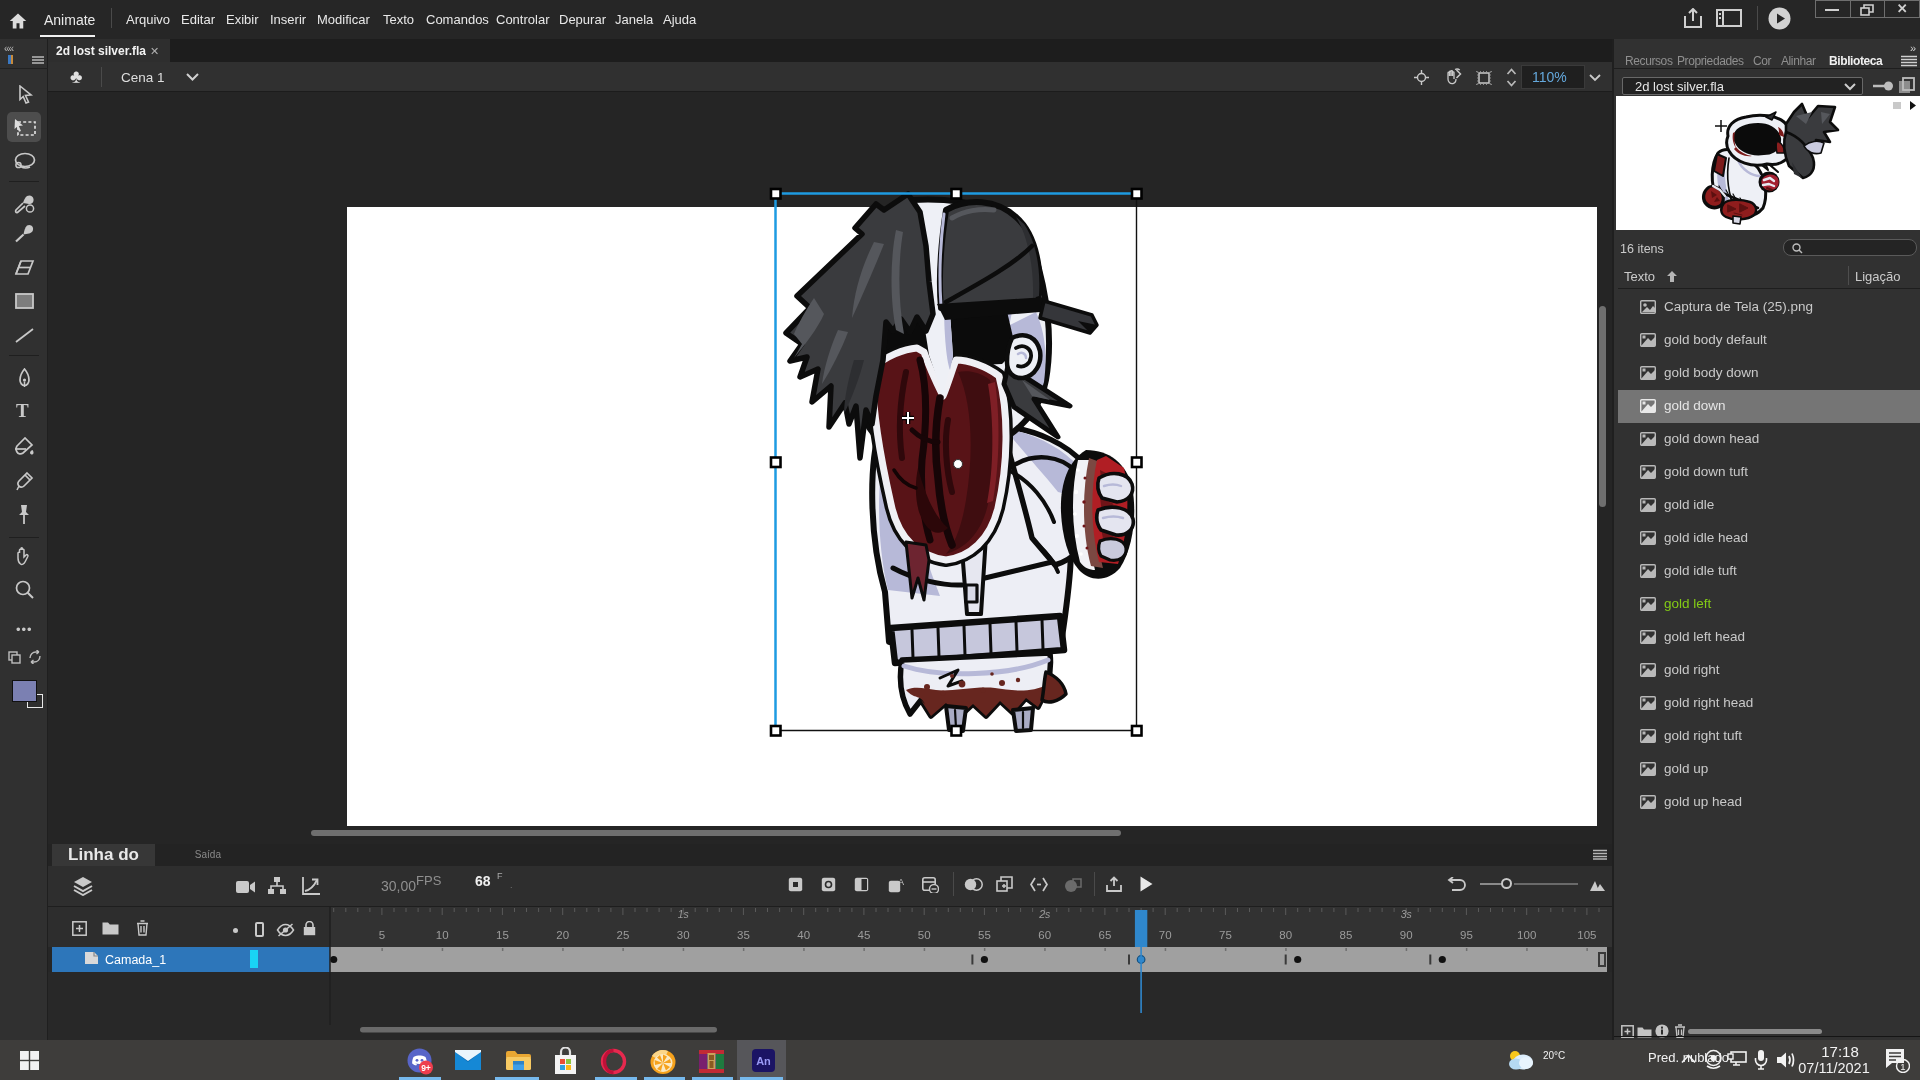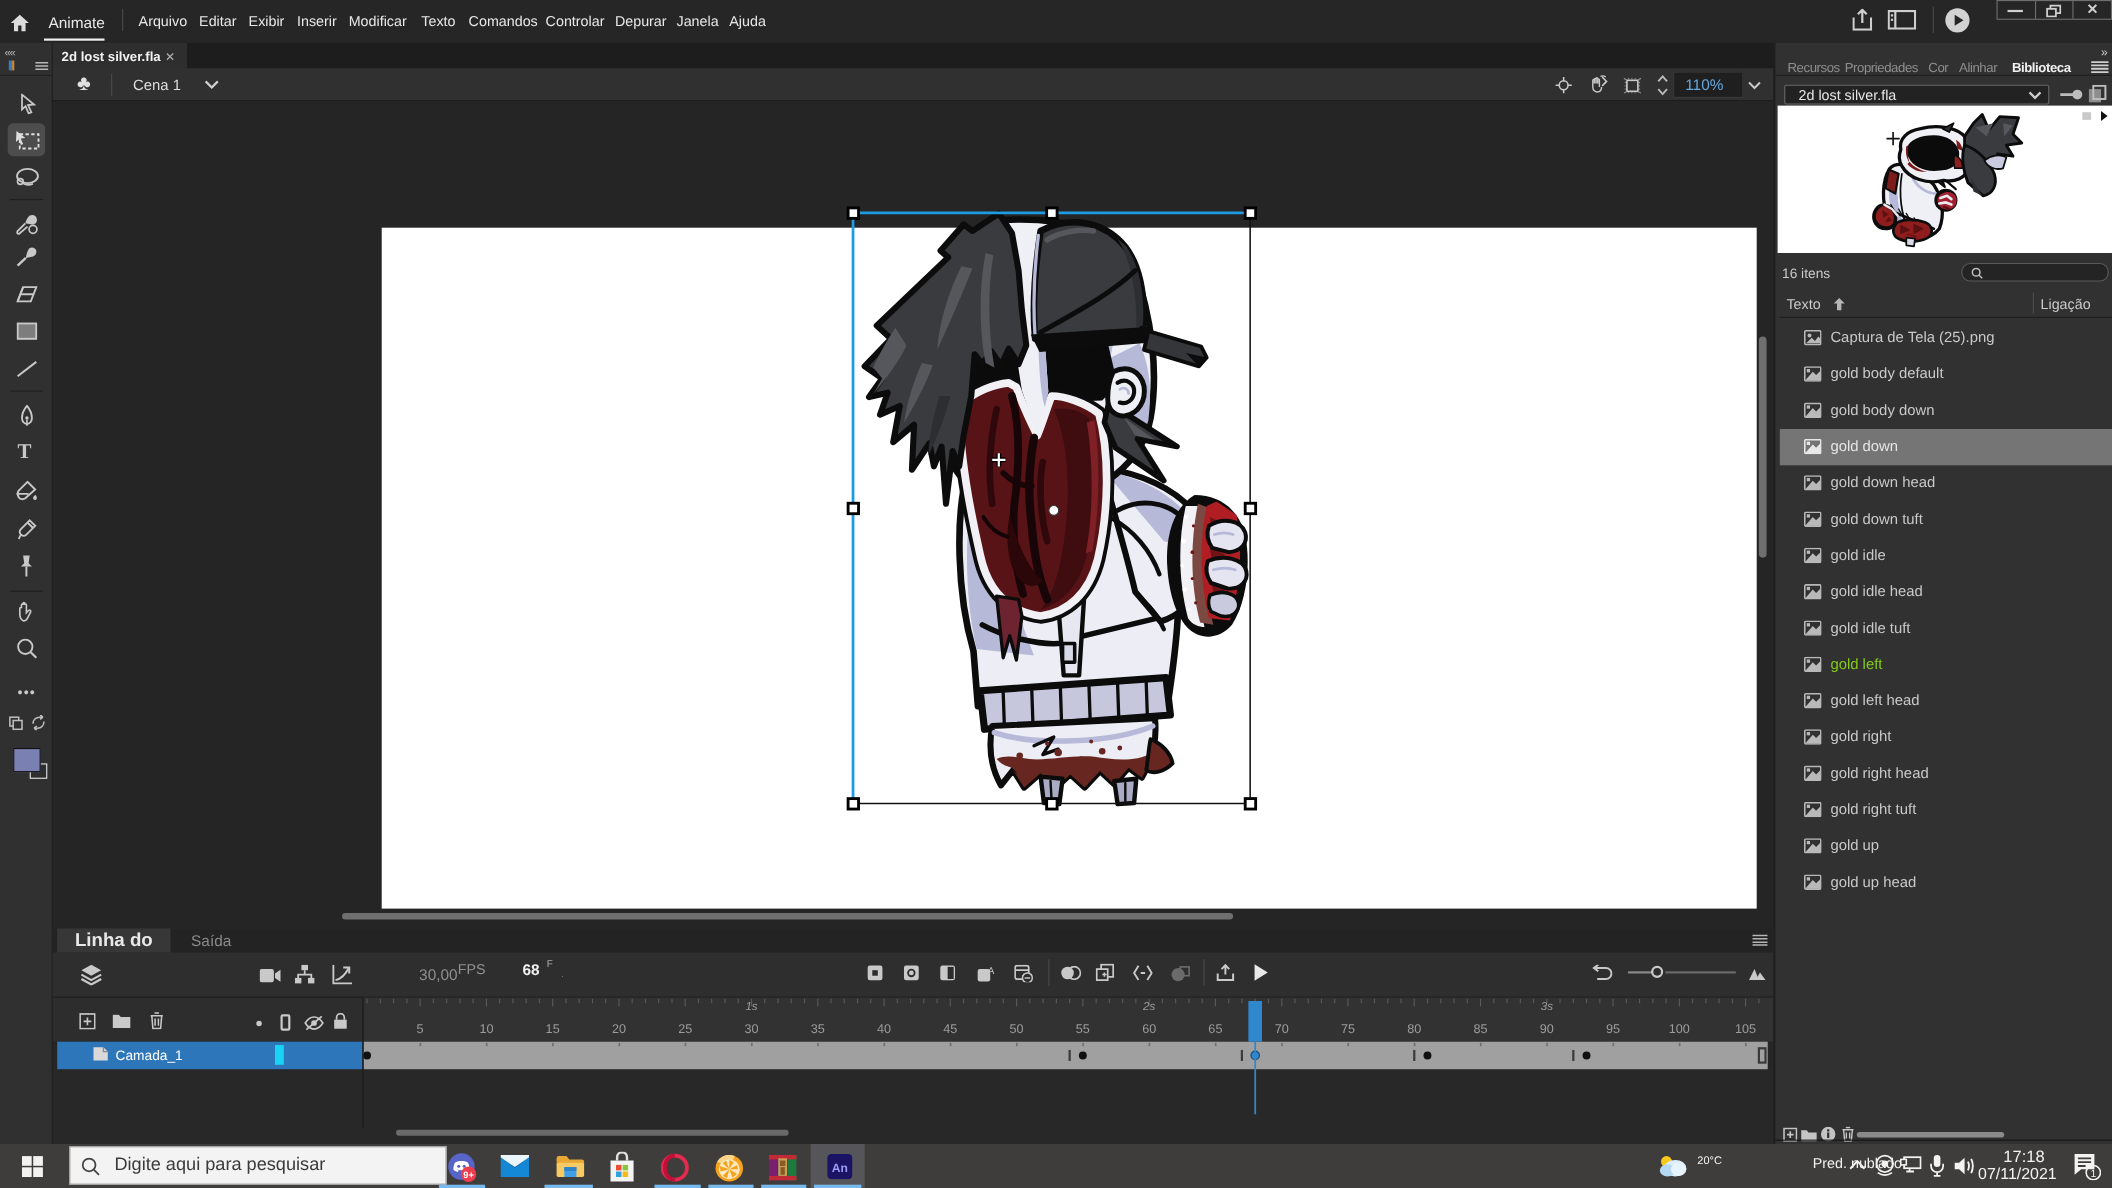--- a/index.html
+++ b/index.html
@@ -554,21 +554,21 @@
     </svg>
  <svg class="abs" style="left:60px;top:985px" width="12" height="14" viewBox="0 0 12 14">
       <path d="M1 3 H11 M2 3 L3 13.4 H9 L10 3 M4 1 H8 M4.5 5.5 V11 M7.5 5.5 V11" fill="none" stroke="#c4c4c4" stroke-width="1.3"></path>
     </svg>
  <div class="abs" style="left:74px;top:990px;width:134px;height:5px;border-radius:2.5px;background:#8a8a8a"></div>
  <div class="abs" style="left:0;top:997px;width:308px;height:1px;background:#151515"></div>
 </div>
 <div class="abs" id="timeline">
     <div class="abs" style="left:0;top:0;width:1564px;height:22px;background:#232323"></div>
     <div class="abs" style="left:4px;top:0;width:103px;height:22px;background:#373737;color:#e8e8e8;font-size:17px;font-weight:bold;line-height:22px;text-align:center">Linha do tempo</div>
-    <div class="abs" style="left:115px;top:0;width:58px;height:22px;color:#8a8a8a;font-size:14px;line-height:22px;text-align:center">Saída</div>
+    <div class="abs" style="left:115px;top:0;width:58px;height:22px;color:#8a8a8a;font-size:10px;line-height:22px;text-align:right">Saída</div>
     <svg class="abs" style="left:1545px;top:5px" width="14" height="11" viewBox="0 0 14 11">
       <path d="M0 1.5 H14 M0 4.5 H14 M0 7.5 H14 M0 10 H14" stroke="#b5b5b5" stroke-width="1.4"></path>
     </svg>
     <div class="abs" style="left:0;top:22px;width:1564px;height:41px;background:#2e2e2e;border-bottom:1px solid #1e1e1e"></div>
     <svg class="abs" style="left:25px;top:32px" width="20" height="20" viewBox="0 0 20 20">
       <path d="M10 1 L19 6 L10 11 L1 6 Z" fill="#c9c9c9"></path>
       <path d="M1 10 L10 15 L19 10" fill="none" stroke="#c9c9c9" stroke-width="2"></path>
       <path d="M1 14 L10 19 L19 14" fill="none" stroke="#c9c9c9" stroke-width="2"></path>
     </svg>
     <svg class="abs" style="left:188px;top:36px" width="20" height="14" viewBox="0 0 20 14">
@@ -849,27 +849,20 @@
     <div class="abs" style="left:57px;top:109px;font-size:12.5px;color:#fff">Camada_1</div>
     <div class="abs" style="left:202px;top:106px;width:8px;height:18px;background:#19d3f5"></div>
   </div>
 <div class="abs" id="taskbar">
     <svg class="abs" style="left:20px;top:11px" width="19" height="19" viewBox="0 0 19 19">
       <rect x="0" y="0" width="8.8" height="8.8" fill="#f2f2f2"></rect>
       <rect x="10.2" y="0" width="8.8" height="8.8" fill="#f2f2f2"></rect>
       <rect x="0" y="10.2" width="8.8" height="8.8" fill="#f2f2f2"></rect>
       <rect x="10.2" y="10.2" width="8.8" height="8.8" fill="#f2f2f2"></rect>
     </svg>
-    <div class="abs" style="left:63px;top:2px;width:343px;height:35px;background:#f3f3f3;border:1px solid #9a9a9a">
-<svg class="abs" style="left:10px;top:9px" width="17" height="17" viewBox="0 0 17 17">
-        <circle cx="7" cy="7" r="5.8" fill="none" stroke="#444" stroke-width="1.6"></circle>
-        <line x1="11" y1="11" x2="16" y2="16" stroke="#444" stroke-width="1.6"></line>
-      </svg>
-<div class="abs" style="left:40px;top:7px;font-size:16.5px;color:#3a3a3a">Digite aqui para pesquisar</div>
-    </div>
     <svg class="abs" style="left:407px;top:8px" width="27" height="27" viewBox="0 0 27 27">
       <circle cx="12.5" cy="12.5" r="12" fill="#5865c8"></circle>
       <path d="M6.5 9 C8.5 7.6 11 7.4 12.5 7.4 C14 7.4 16.5 7.6 18.5 9 C19.6 11.4 20 14 19.8 15.5 C18.5 16.8 16.8 17.4 15.8 17.5 L15 16 C16 15.7 16.6 15.3 17 15 C14.5 16.3 10.5 16.3 8 15 C8.4 15.3 9 15.7 10 16 L9.2 17.5 C8.2 17.4 6.5 16.8 5.2 15.5 C5 14 5.4 11.4 6.5 9 Z" fill="#fff"></path>
       <circle cx="10" cy="12.3" r="1.4" fill="#5865c8"></circle>
       <circle cx="15" cy="12.3" r="1.4" fill="#5865c8"></circle>
       <circle cx="19" cy="19.5" r="7" fill="#ee3e4e"></circle>
       <text x="19" y="22.6" font-size="8.5" font-weight="bold" fill="#fff" text-anchor="middle" font-family="Liberation Sans">9+</text>
     </svg>
     <svg class="abs" style="left:455px;top:10px" width="26" height="20" viewBox="0 0 26 20">
       <path d="M0 2 H26 V20 H0 Z" fill="#1588d5"></path>

